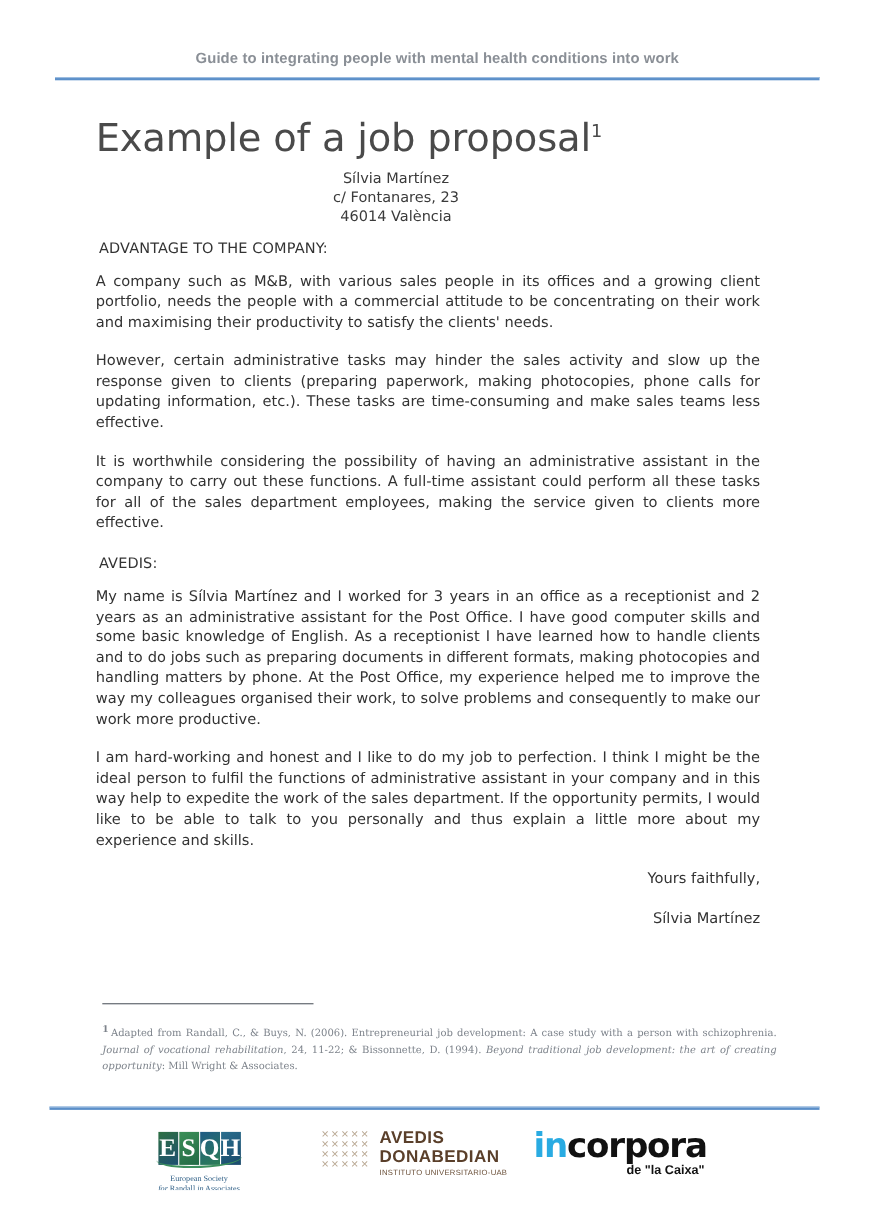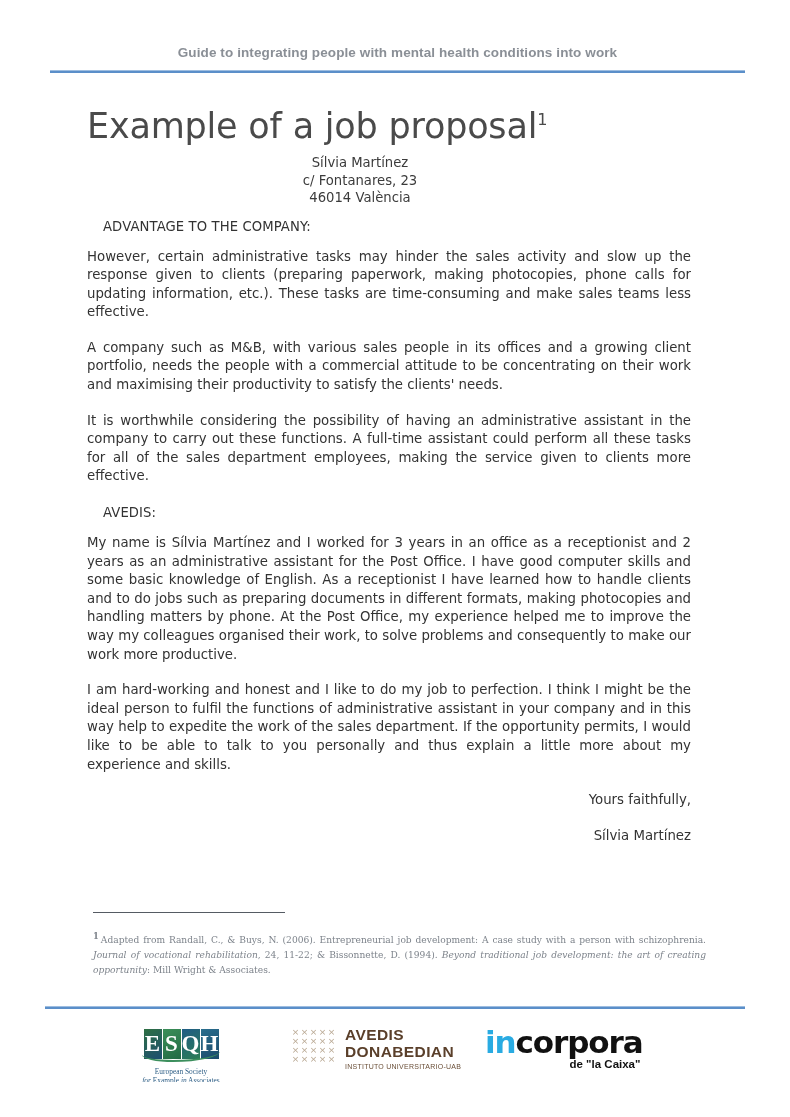--- a/index.html
+++ b/index.html
@@ -84,21 +84,21 @@
     line-height: 17.5px;
     margin: 4px 0 10px 0;
     padding-right: 58px;
   }
   .address div { white-space: nowrap; }
 
   .section-head {
     font-size: 13.2px;
     color: #333333;
     line-height: 19px;
-    margin: 10px 0 12px 16px;
+    margin: 10px 0 12px 3px;
     letter-spacing: 0.1px;
   }
   p.body {
     font-size: 13.3px;
     color: #333333;
     line-height: 18.6px;
     text-align: justify;
     margin: 0 0 17px 0;
     hyphens: none;
   }
@@ -277,22 +277,22 @@
 
     <h1 class="doc-title"><span>Example of a job proposal</span><sup>1</sup></h1>
 
     <div class="address">
       <div>Sílvia Martínez</div>
       <div>c/ Fontanares, 23</div>
       <div>46014 València</div>
     </div>
 
     <div class="section-head">ADVANTAGE TO THE COMPANY:</div>
+    <p class="body">A company such as M&amp;B, with various sales people in its offices and a growing client portfolio, needs the people with a commercial attitude to be concentrating on their work and maximising their productivity to satisfy the clients' needs.</p>
     <p class="body">However, certain administrative tasks may hinder the sales activity and slow up the response given to clients (preparing paperwork, making photocopies, phone calls for updating information, etc.). These tasks are time-consuming and make sales teams less effective.</p>
-    <p class="body">A company such as M&amp;B, with various sales people in its offices and a growing client portfolio, needs the people with a commercial attitude to be concentrating on their work and maximising their productivity to satisfy the clients' needs.</p>
     <p class="body">It is worthwhile considering the possibility of having an administrative assistant in the company to carry out these functions. A full-time assistant could perform all these tasks for all of the sales department employees, making the service given to clients more effective.</p>
 
     <div class="section-head">AVEDIS:</div>
     <p class="body">My name is Sílvia Martínez and I worked for 3 years in an office as a receptionist and 2 years as an administrative assistant for the Post Office. I have good computer skills and some basic knowledge of English. As a receptionist I have learned how to handle clients and to do jobs such as preparing documents in different formats, making photocopies and handling matters by phone. At the Post Office, my experience helped me to improve the way my colleagues organised their work, to solve problems and consequently to make our work more productive.</p>
     <p class="body">I am hard-working and honest and I like to do my job to perfection. I think I might be the ideal person to fulfil the functions of administrative assistant in your company and in this way help to expedite the work of the sales department. If the opportunity permits, I would like to be able to talk to you personally and thus explain a little more about my experience and skills.</p>
 
     <p class="body left sig">Yours faithfully,</p>
     <p class="body left">Sílvia Martínez</p>
   </div>
 
@@ -308,21 +308,21 @@
         <div class="esqh-letters">
           <span class="esqh-b1">E</span>
           <span class="esqh-b2">S</span>
           <span class="esqh-b3">Q</span>
           <span class="esqh-b4">H</span>
         </div>
         <div class="esqh-swoosh"></div>
       </div>
       <div class="esqh-cap">
         <div>European Society</div>
-        <div><i>for</i><span> Example </span><i>in</i><span> Associates</span></div>
+        <div><i>for</i><span> Randall </span><i>in</i><span> Associates</span></div>
       </div>
     </div>
 
     <div class="logo-avedis">
       <div class="avedis-xgrid">
         <span>×</span>
           <span>×</span>
           <span>×</span>
           <span>×</span>
           <span>×</span>

